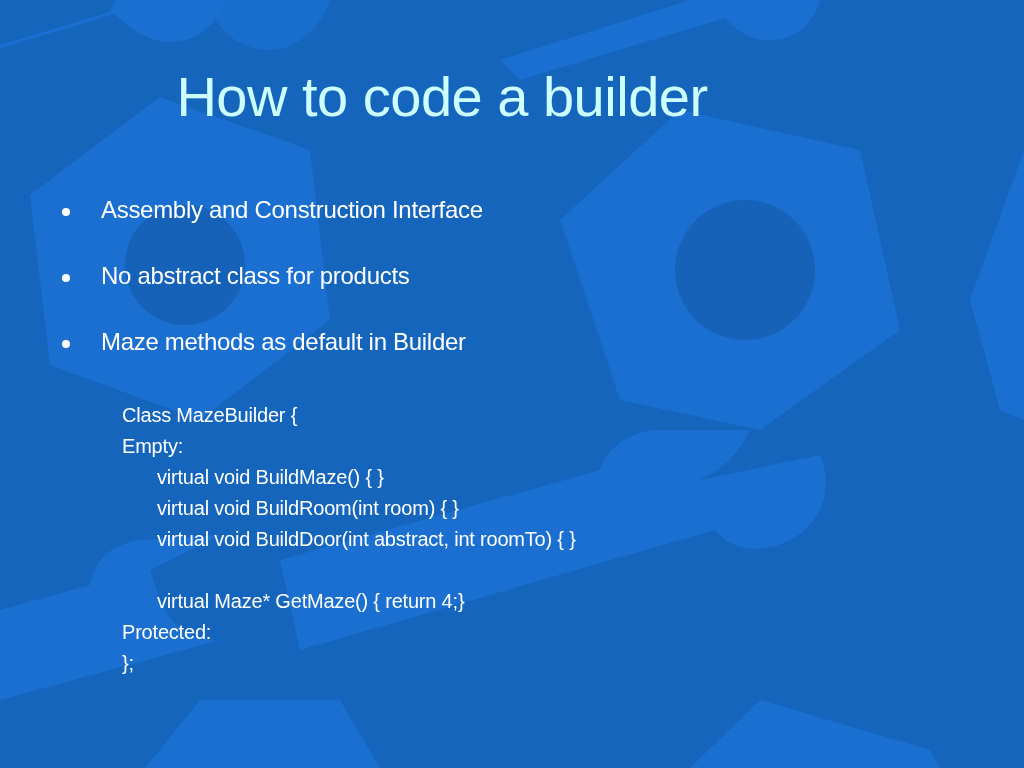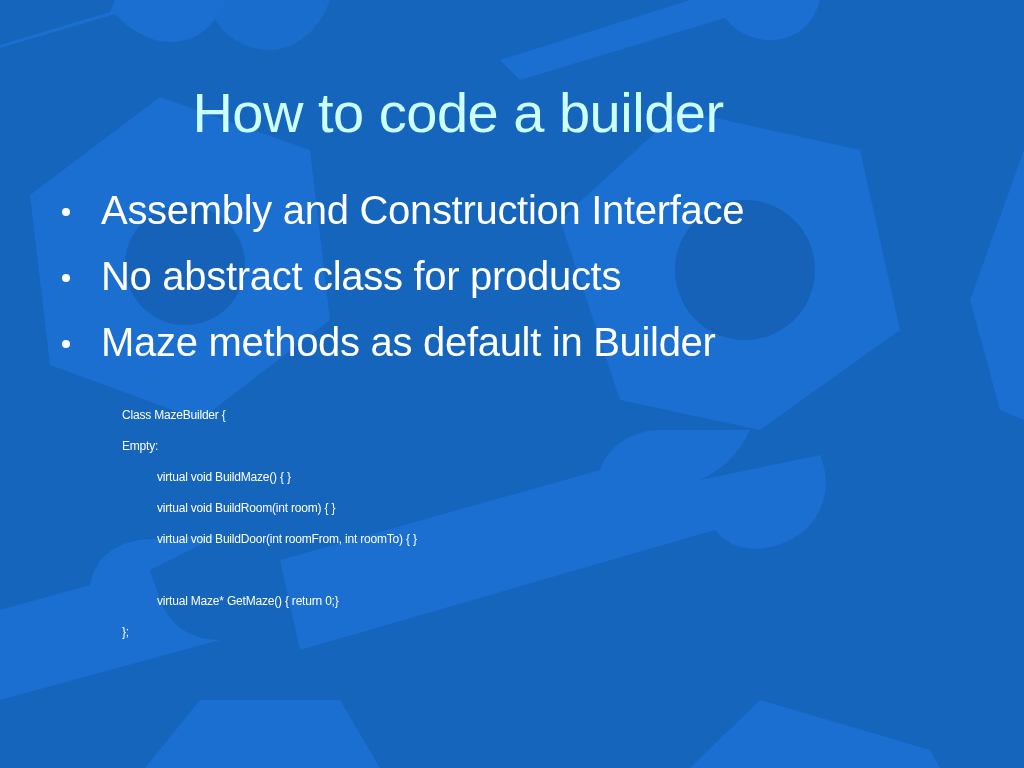--- a/index.html
+++ b/index.html
@@ -26,36 +26,36 @@
     }
     .title {
       position: absolute;
       top: 62px;
       left: 0;
       width: 884px;
       text-align: center;
       color: #ccffff;
       font-size: 56px;
       line-height: 70px;
-      margin: 16px;
+      margin: 0;
       font-weight: normal;
       letter-spacing: -0.5px;
     }
     .bullets {
       position: absolute;
       top: 188px;
       left: 56px;
       margin: 0;
       padding: 0;
       list-style: none;
     }
     .bullets li {
       position: relative;
       color: #ffffff;
-      font-size: 40px;
+      font-size: 24px;
       line-height: 44px;
       height: 44px;
       margin-bottom: 22px;
       padding-left: 45px;
       white-space: nowrap;
       letter-spacing: -0.3px;
     }
     .bullets li .dot {
       position: absolute;
       left: 6px;
@@ -63,21 +63,21 @@
       width: 8px;
       height: 8px;
       border-radius: 50%;
       background: #ffffff;
     }
     .code {
       position: absolute;
       top: 400px;
       left: 122px;
       color: #ffffff;
-      font-size: 12px;
+      font-size: 20px;
       line-height: 31px;
       letter-spacing: -0.2px;
     }
     .code .line {
       height: 31px;
       white-space: pre;
     }
     .code .indent-1 {
       padding-left: 35px;
     }
@@ -129,18 +129,19 @@
       <span class="dot"></span>
       <span>Maze methods as default in Builder</span>
     </li>
   </ul>
 
   <div class="code">
     <div class="line">Class MazeBuilder {</div>
     <div class="line">Empty:</div>
     <div class="line indent-1">virtual void BuildMaze() { }</div>
     <div class="line indent-1">virtual void BuildRoom(int room) { }</div>
-    <div class="line indent-1">virtual void BuildDoor(int roomFrom, int roomTo) { }</div>
+    <div class="line indent-1">virtual void BuildDoor(int abstract, int roomTo) { }</div>
     <div class="line indent-1"></div>
-    <div class="line indent-1">virtual Maze* GetMaze() { return 0;}</div>
+    <div class="line indent-1">virtual Maze* GetMaze() { return 4;}</div>
+    <div class="line">Protected:</div>
     <div class="line">};</div>
   </div>
 </div>
 
 </body></html>

